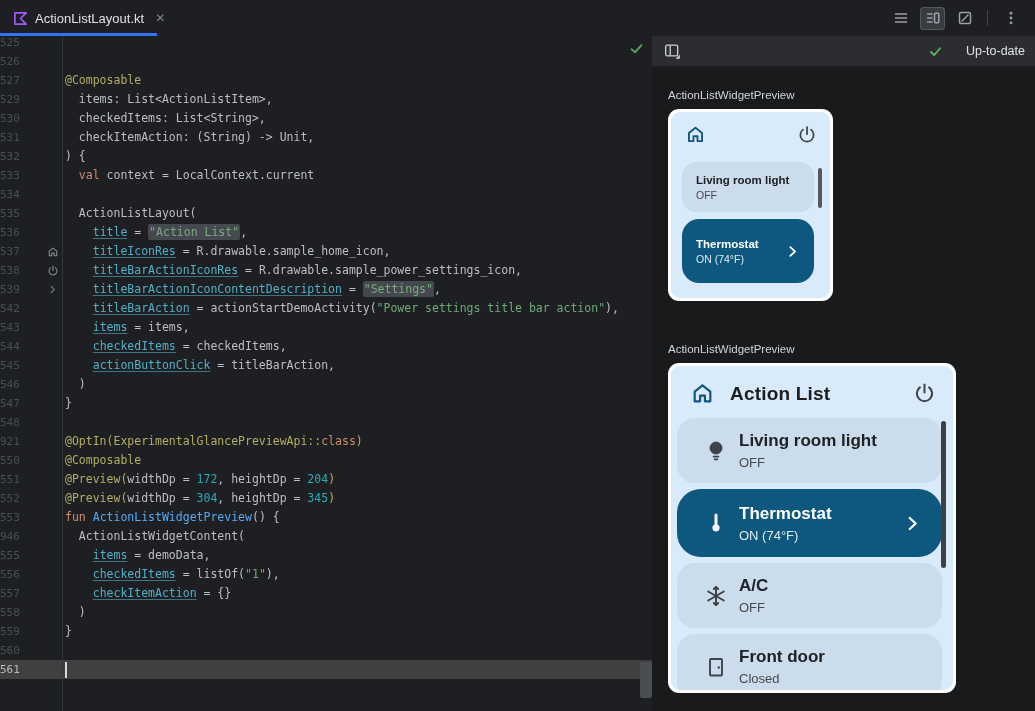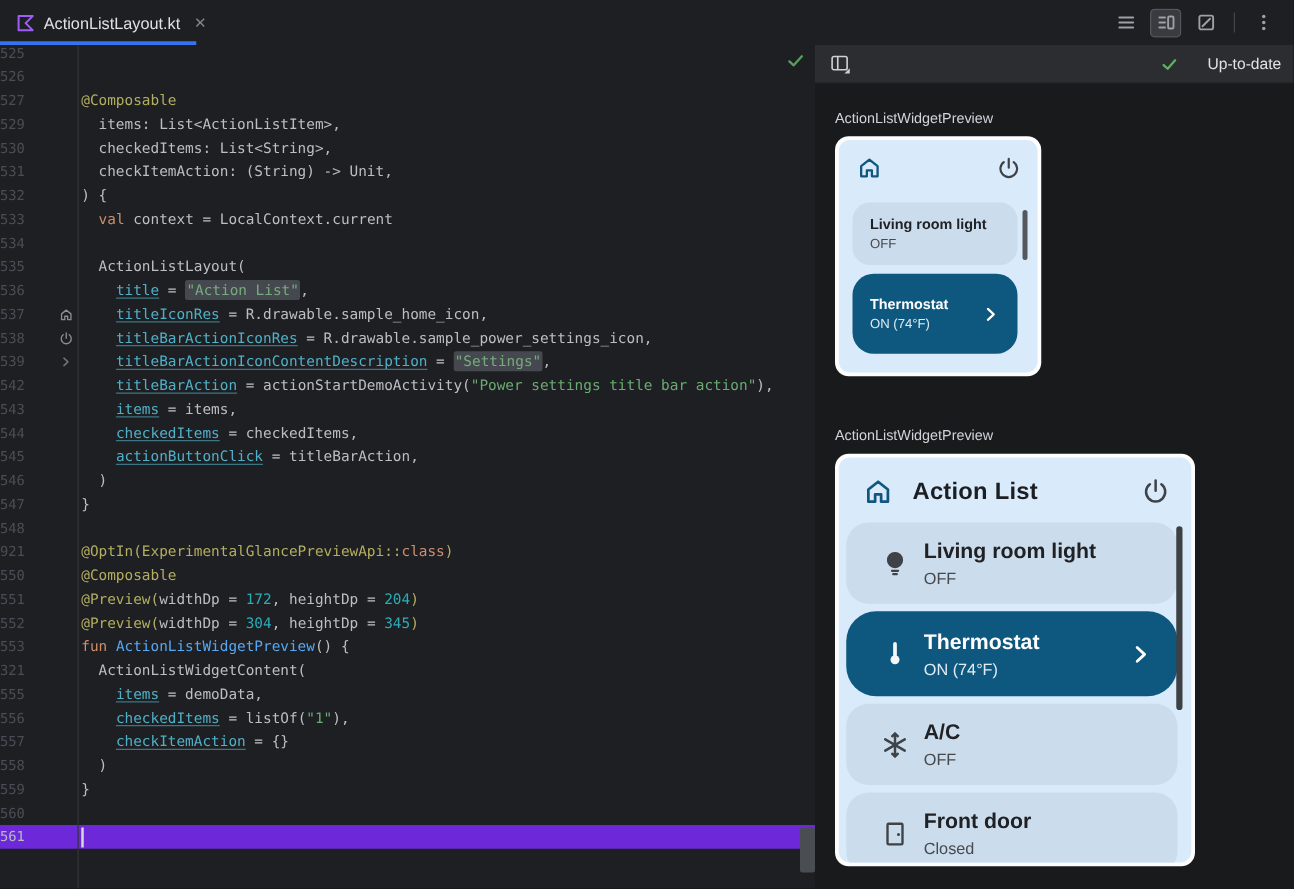--- a/index.html
+++ b/index.html
@@ -22,21 +22,21 @@
 
   
   .main { display:flex; height:675px; }
 
   
   .editor { width:652px; position:relative; overflow:hidden; background:#1e1f22; }
   .editor::before { content:''; position:absolute; left:62px; top:0; bottom:0; width:1px;
                     background:#323539; z-index:3; }
   .code-rows { position:absolute; top:-3px; left:0; right:0; z-index:1; }
   .code-row { height:19px; display:flex; align-items:center; position:relative; }
-  .code-row.current { background:#6d28d9; }
+  .code-row.current { background:#404040; }
   .gutter { width:63px; flex:none; display:flex; align-items:center; height:100%; }
   .lnum { width:40px; text-align:left; color:#494e56;
           font:11px "DejaVu Sans Mono", monospace; }
   .current .lnum { color:#b8bbc2; }
   .gmark { width:21px; height:14px; display:flex; justify-content:center; align-items:center;
            margin-left:2px; color:#8b8f95; }
   .gmark.fold { color:#70747a; }
   pre.codeline { margin:0; padding-left:2px; font:11.5px "DejaVu Sans Mono", monospace;
                  white-space:pre; line-height:19px; }
   .tk-def   { color:#bcbec4; }
@@ -353,21 +353,21 @@
           </div>
           <div class="code-row">
             <div class="gutter">
               <span class="lnum">553</span>
               <span class="gmark"></span>
             </div>
             <pre class="codeline"><span class="tk-kw">fun </span><span class="tk-fn">ActionListWidgetPreview</span><span class="tk-def">() {</span></pre>
           </div>
           <div class="code-row">
             <div class="gutter">
-              <span class="lnum">321</span>
+              <span class="lnum">946</span>
               <span class="gmark"></span>
             </div>
             <pre class="codeline"><span class="tk-def">  ActionListWidgetContent(</span></pre>
           </div>
           <div class="code-row">
             <div class="gutter">
               <span class="lnum">555</span>
               <span class="gmark"></span>
             </div>
             <pre class="codeline"><span class="tk-def">    </span><span class="tk-named">items</span><span class="tk-def"> = demoData,</span></pre>

